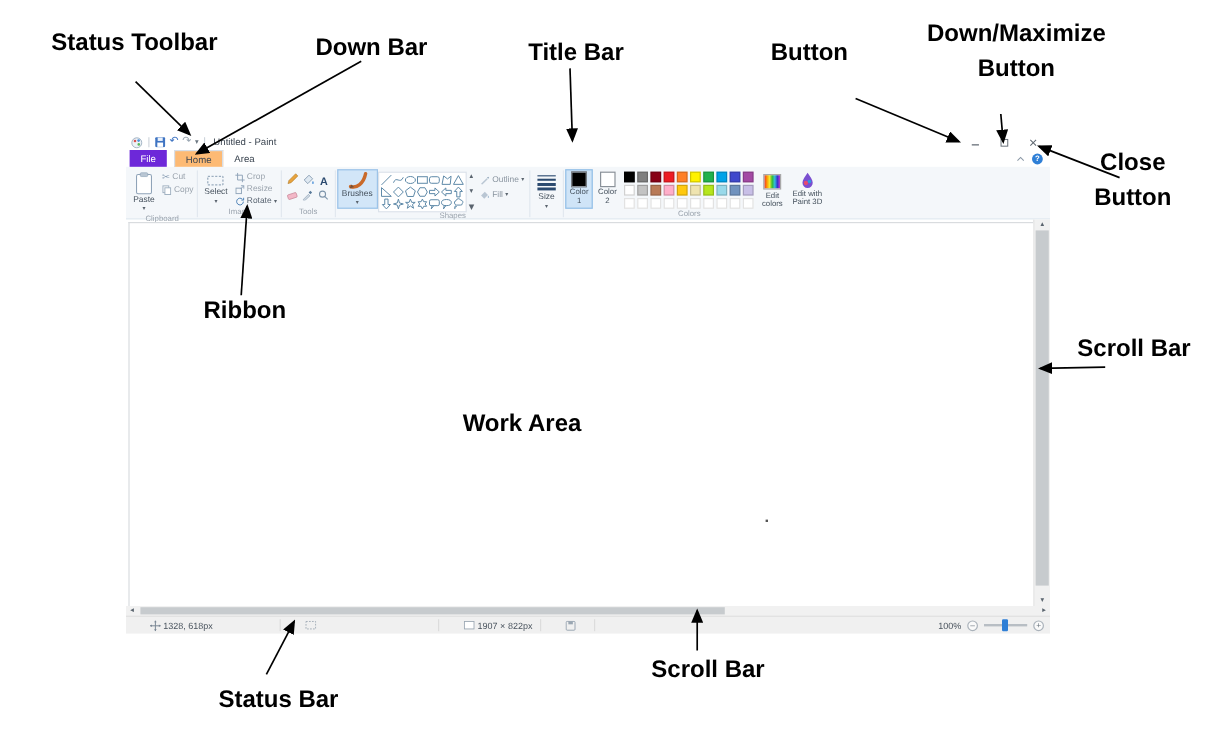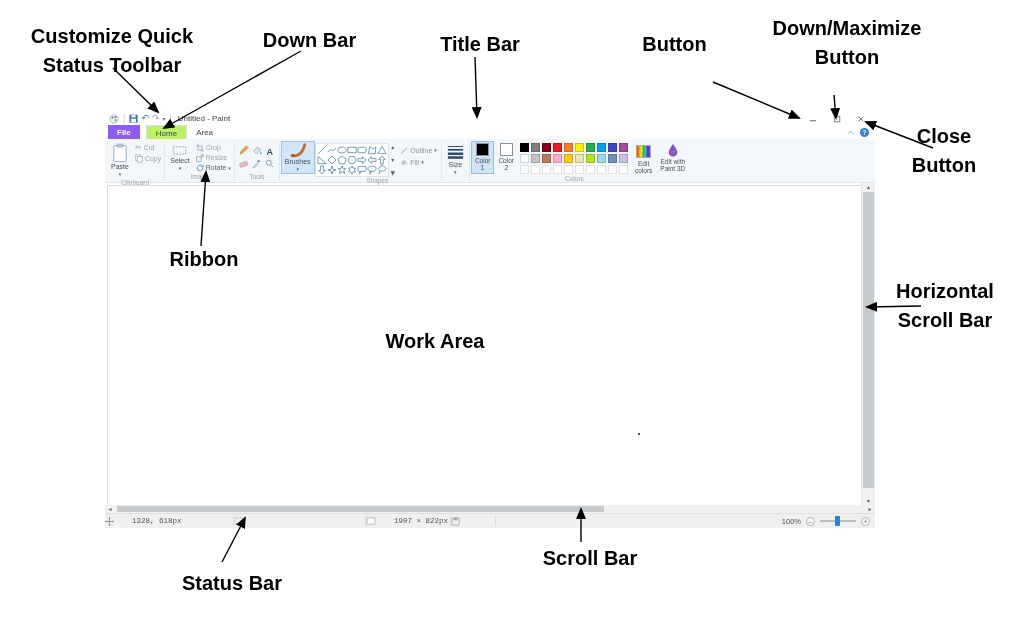--- a/index.html
+++ b/index.html
@@ -9,40 +9,40 @@
   .ann{position:absolute;font-weight:bold;font-size:20px;line-height:29px;color:#000;
        text-align:center;white-space:nowrap;z-index:40;}
   .ann .l{display:block;}
   #ann-customize{left:12px;top:22px;width:200px;}
   #ann-menu{left:252px;top:26px;width:115px;}
   #ann-title{left:430px;top:30px;width:100px;}
   #ann-minimize{left:622px;top:30px;width:105px;}
   #ann-restore{left:758px;top:14px;width:178px;}
   #ann-close{left:900px;top:122px;width:88px;}
   #ann-ribbon{left:160px;top:245px;width:88px;}
-  #ann-work{left:374px;top:327px;width:122px;}
+  #ann-work{left:374px;top:339px;width:122px;}
   #ann-hscroll{left:880px;top:277px;width:130px;}
   #ann-status{left:158px;top:569px;width:148px;}
   #ann-vscroll{left:532px;top:544px;width:116px;}
   .arrows{position:absolute;left:0;top:0;z-index:39;pointer-events:none;}
   
   .paint-window{position:absolute;left:105px;top:112px;width:770px;height:416px;background:#fff;}
   .titlebar{height:13px;display:flex;align-items:center;padding:0 4px;background:#fff;}
   .qat{display:flex;align-items:center;gap:3px;}
   .qsep{color:#c3cbd4;font-size:9px;line-height:1;padding:0 1px;}
   .title-text{font-size:8px;color:#3a4450;margin-left:2px;}
   .win-ctrls{margin-left:auto;display:flex;align-items:center;gap:16px;padding-right:6px;}
   .iconbox{display:inline-flex;align-items:center;justify-content:center;line-height:1;}
   .g{font-family:"DejaVu Sans",sans-serif;font-size:9px;line-height:1;}
   .sg{font-family:"DejaVu Sans",sans-serif;font-size:6px;color:#5a646e;line-height:1;}
   
   .tabrow{height:14px;display:flex;align-items:stretch;background:#fff;padding-left:3px;}
   .tab{font-size:8px;padding:2px 9px 1px 9px;color:#3a4450;display:flex;align-items:center;}
-  .tab.file{background:#8b5cf6;color:#fff;margin-right:6px;font-weight:bold;}
-  .tab.active{border:1px solid #d8dee6;border-bottom:none;background:#bef264;}
+  .tab.file{background:#6d28d9;color:#fff;margin-right:6px;}
+  .tab.active{border:1px solid #d8dee6;border-bottom:none;background:#fdba74;}
   .tab-right{margin-left:auto;display:flex;align-items:center;gap:6px;padding-right:6px;}
   .help{width:9px;height:9px;border-radius:50%;background:#2f7fd6;color:#fff;font-size:6.5px;
         line-height:9px;text-align:center;font-weight:bold;}
   
   .ribbon{height:44px;background:#f4f7fa;border-bottom:1px solid #dde6ef;display:flex;
           padding:2px 0 0 2px;box-sizing:border-box;}
   .rsep{width:1px;background:#e2e8ef;margin:1px 1px;}
   .rgroup{display:flex;flex-direction:column;}
   .rcontent{flex:1;display:flex;align-items:flex-start;}
   .glabel{font-size:6.5px;color:#9aa3ad;text-align:center;padding-bottom:1px;line-height:1.2;}
@@ -80,33 +80,32 @@
   .vscroll{width:14px;background:#f1f1f1;border-left:1px solid #e3e3e3;display:flex;
            flex-direction:column;align-items:center;box-sizing:border-box;}
   .vtrack{flex:1;width:100%;display:flex;flex-direction:column;padding:1px;box-sizing:border-box;}
   .vthumb{width:100%;background:#c7cbce;flex:1;margin-bottom:8px;}
   .hscroll{height:8px;background:#f1f1f1;display:flex;align-items:center;box-sizing:border-box;}
   .hthumb{height:6px;width:487px;background:#c7cbce;margin-left:2px;}
   .sbtn{display:flex;align-items:center;justify-content:center;width:10px;height:8px;}
   
   .statusbar{height:15px;background:#f0f0f0;border-top:1px solid #dfdfdf;display:flex;
              align-items:center;font-size:7.5px;color:#4a545e;box-sizing:border-box;}
-  .st-cell{display:flex;align-items:center;gap:18px;padding-left:0;box-sizing:border-box;font-family:Liberation Mono, monospace;}
+  .st-cell{display:flex;align-items:center;gap:2px;padding-left:20px;box-sizing:border-box;}
   .st-sep{width:1px;height:10px;background:#dcdcdc;}
   .zoomer{margin-left:auto;display:flex;align-items:center;gap:5px;padding-right:5px;}
   .zbtn{width:9px;height:9px;border:1px solid #aab2ba;border-radius:50%;font-size:7px;
         line-height:8px;text-align:center;color:#6a747e;background:#fafafa;box-sizing:border-box;}
   .ztrack{width:36px;height:2px;background:#b8bec4;position:relative;}
   .zthumb{position:absolute;left:15px;top:-4px;width:5px;height:10px;background:#2f7fd6;border-radius:1px;}
 </style>
 </head>
 <body>
 
 <div class="ann" id="ann-customize">
-  <span class="l">Customize Quick</span>
   <span class="l">Status Toolbar</span>
 </div>
 <div class="ann" id="ann-menu">
   <span class="l">Down Bar</span>
 </div>
 <div class="ann" id="ann-title">
   <span class="l">Title Bar</span>
 </div>
 <div class="ann" id="ann-minimize">
   <span class="l">Button</span>
@@ -119,21 +118,20 @@
   <span class="l">Close</span>
   <span class="l">Button</span>
 </div>
 <div class="ann" id="ann-ribbon">
   <span class="l">Ribbon</span>
 </div>
 <div class="ann" id="ann-work">
   <span class="l">Work Area</span>
 </div>
 <div class="ann" id="ann-hscroll">
-  <span class="l">Horizontal</span>
   <span class="l">Scroll Bar</span>
 </div>
 <div class="ann" id="ann-status">
   <span class="l">Status Bar</span>
 </div>
 <div class="ann" id="ann-vscroll">
   <span class="l">Scroll Bar</span>
 </div>
 
 <svg class="arrows" width="1026" height="621">

